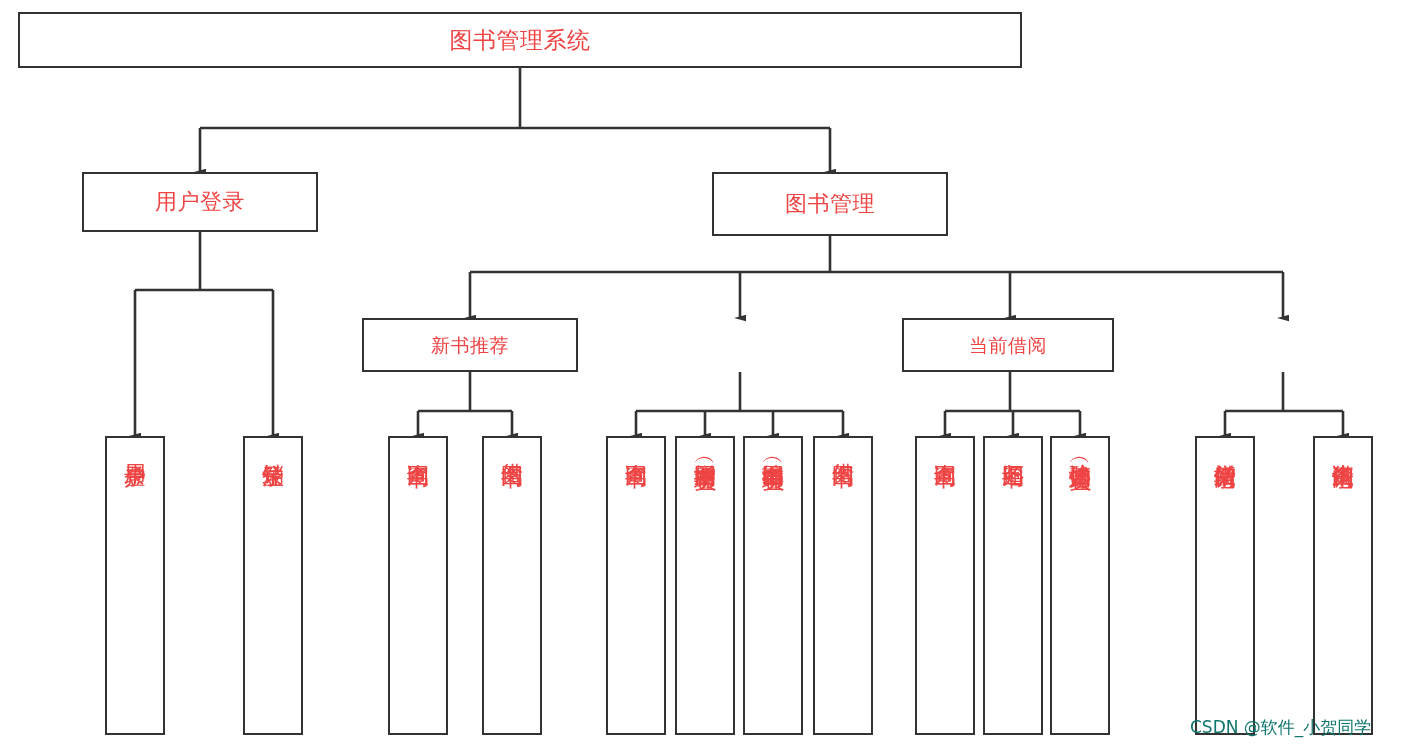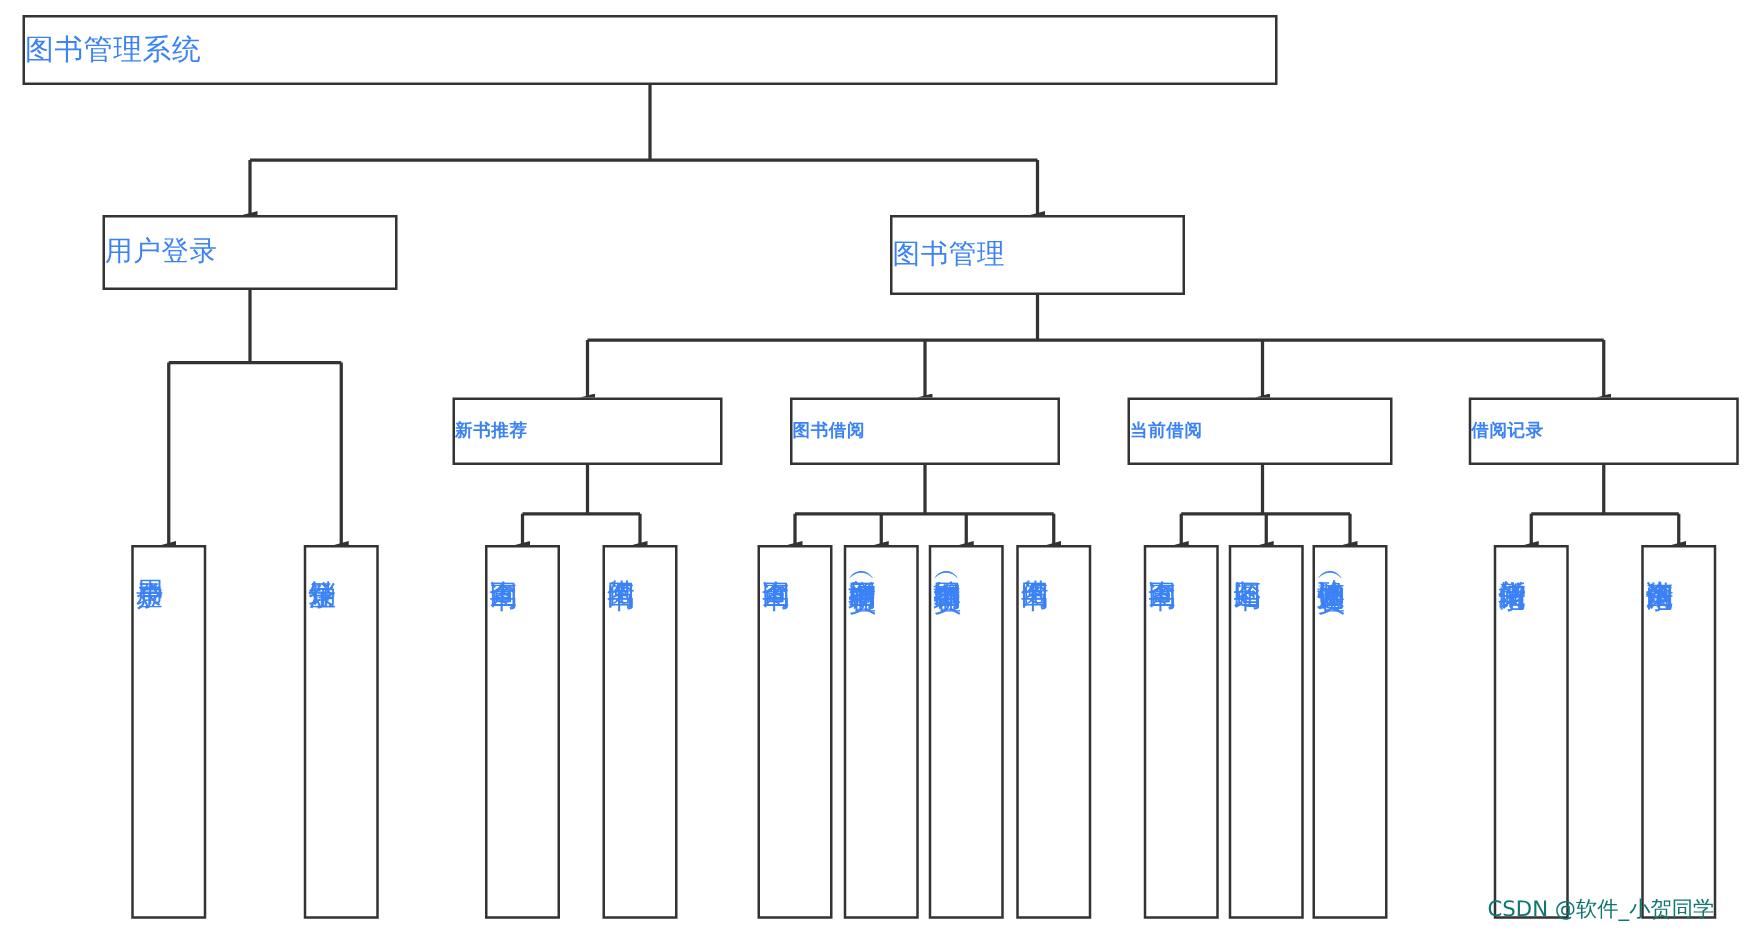--- a/index.html
+++ b/index.html
@@ -25,31 +25,31 @@
     height: 747px;
     pointer-events: none;
   }
   .node {
     position: absolute;
     box-sizing: border-box;
     background: #ffffff;
     border: 2.5px solid #333333;
     display: flex;
     align-items: center;
-    justify-content: flex-start;
-    color: #3b82f6;
+    justify-content: center;
+    color: #ef4444;
   }
   .node .label {
     text-align: center;
     line-height: 1.0;
     letter-spacing: 0.5px;
   }
   .node.root .label { font-size: 23px; }
   .node.lvl1 .label { font-size: 22px; }
-  .node.lvl2 .label { font-size: 14px; font-weight: bold; }
+  .node.lvl2 .label { font-size: 19px; }
   .node.leaf {
     align-items: flex-start;
     padding-top: 8px;
   }
   .node.leaf .label {
     writing-mode: vertical-rl;
     text-orientation: upright;
     font-size: 22px;
     line-height: 1.08;
     letter-spacing: 1px;
@@ -126,28 +126,22 @@
   <div class="node lvl1" style="left:82px; top:172px; width:236px; height:60px;">
     <span class="label">用户登录</span>
   </div>
   <div class="node lvl1" style="left:712px; top:172px; width:236px; height:64px;">
     <span class="label">图书管理</span>
   </div>
 
   <div class="node lvl2" style="left:362px; top:318px; width:216px; height:54px;">
     <span class="label">新书推荐</span>
   </div>
-  <div class="node lvl2" style="left:632px; top:318px; width:216px; height:54px;">
-    <span class="label">图书借阅</span>
-  </div>
   <div class="node lvl2" style="left:902px; top:318px; width:212px; height:54px;">
     <span class="label">当前借阅</span>
-  </div>
-  <div class="node lvl2" style="left:1175px; top:318px; width:216px; height:54px;">
-    <span class="label">借阅记录</span>
   </div>
 
   <div class="node leaf" style="left:105px; top:436px; width:60px; height:299px;">
     <span class="label">用户登录</span>
   </div>
   <div class="node leaf" style="left:243px; top:436px; width:60px; height:299px;">
     <span class="label">注销登录</span>
   </div>
 
   <div class="node leaf" style="left:388px; top:436px; width:60px; height:299px;">

